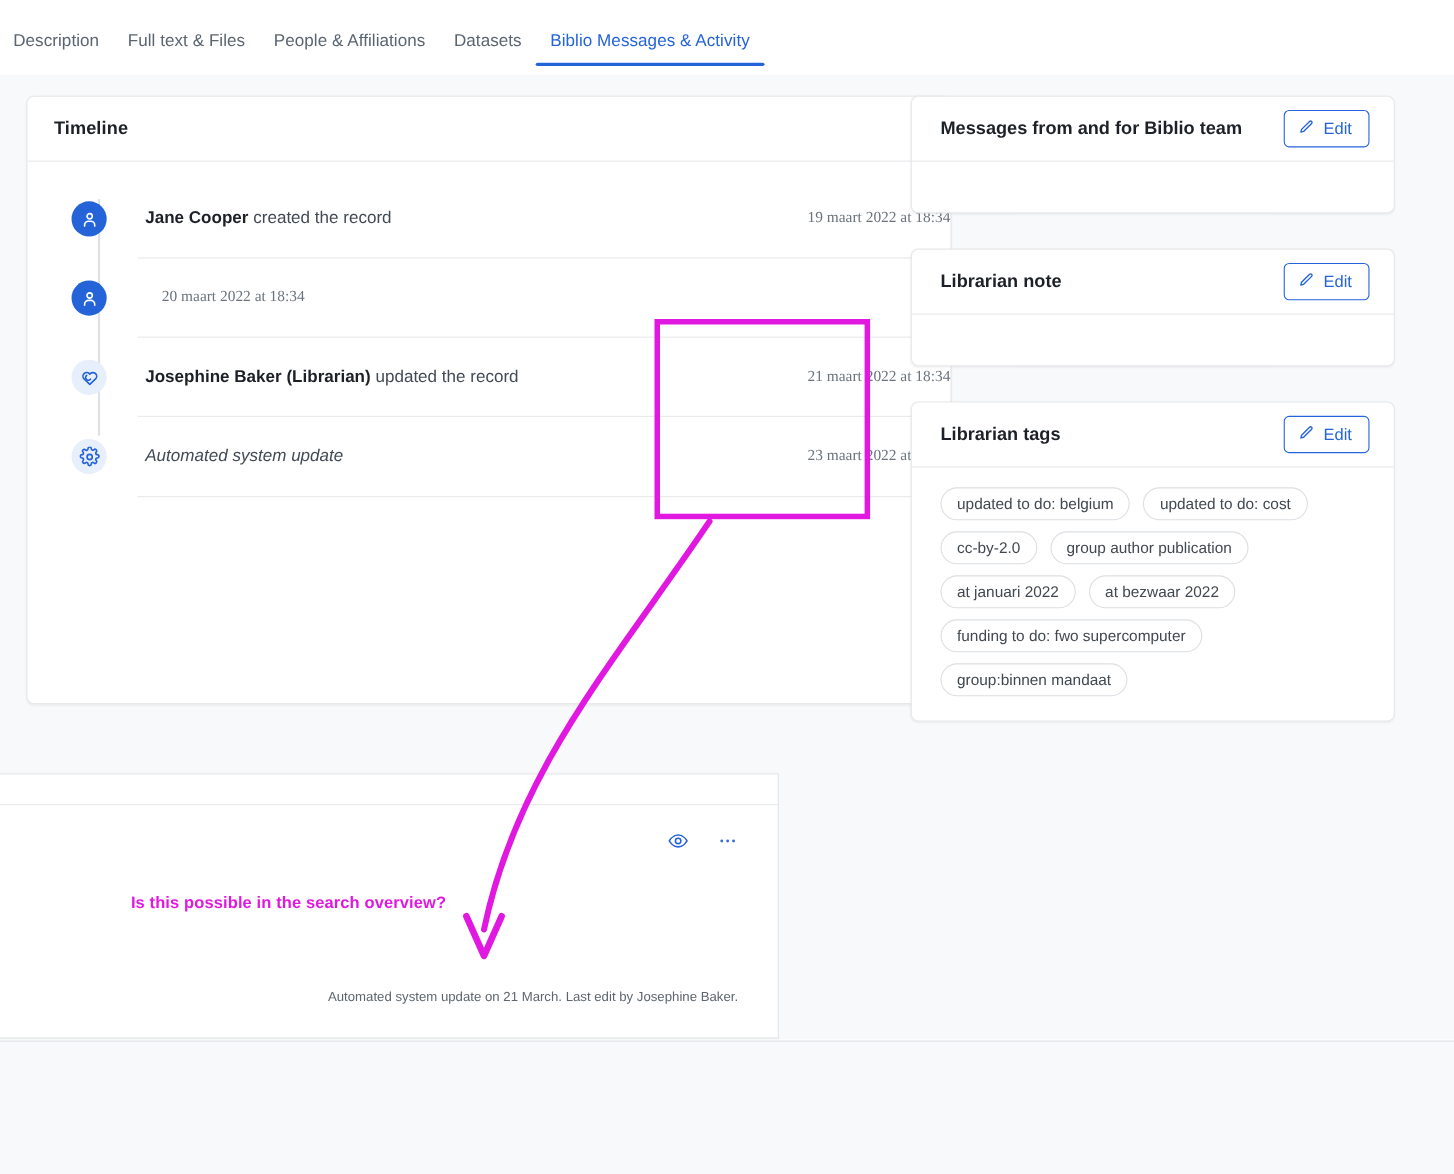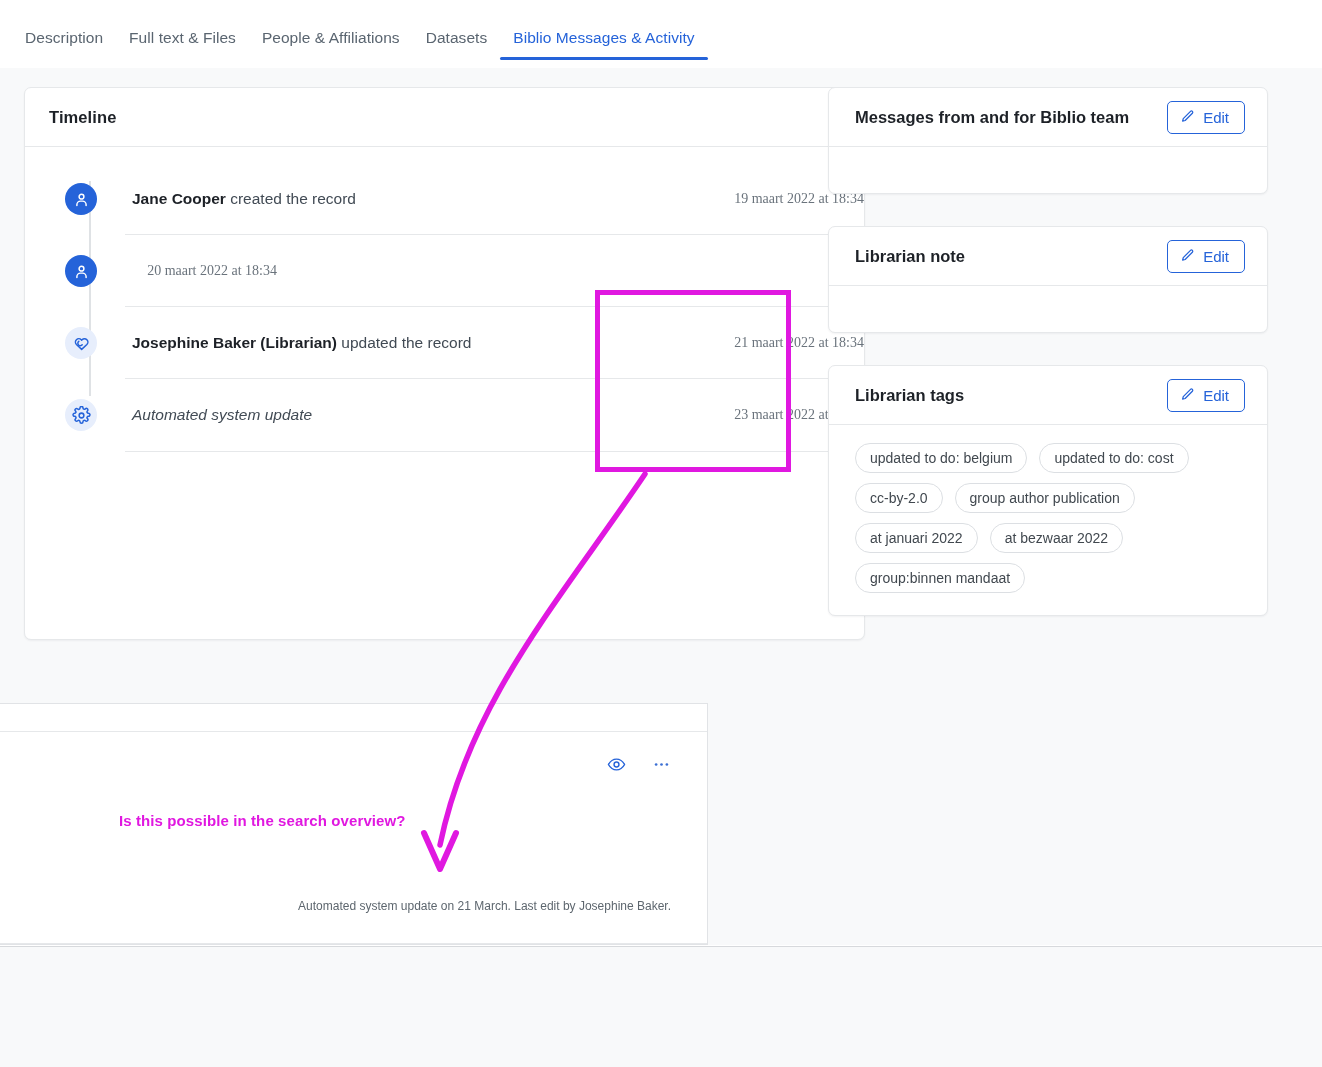--- a/index.html
+++ b/index.html
@@ -9,21 +9,21 @@
     background:#f8f9fa;
     font-family:"Liberation Sans", sans-serif;
     -webkit-font-smoothing:antialiased;
     overflow:hidden;
   }
 
   
   .tabbar{
     position:absolute; left:0; top:0; width:1322px; height:68px;
     background:#ffffff; display:flex; align-items:flex-start;
-    padding-left:25px; padding-top:29px; gap:0;
+    padding-left:12px; padding-top:29px; gap:0;
   }
   .tab{
     font-size:15.5px; color:#5a6570; padding:0 13px 13px 13px;
     position:relative; white-space:nowrap; cursor:pointer;
     letter-spacing:0.05px;
   }
   .tab:first-child{ padding-left:0; }
   .tab.active{ color:#2563d9; }
   .tab.active:after{
     content:""; position:absolute; left:0; right:0; bottom:0;
@@ -253,20 +253,21 @@
         <span>Edit</span>
       </button>
     </div>
     <div class="tags-body">
       <span class="tag">updated to do: belgium</span>
       <span class="tag">updated to do: cost</span>
       <span class="tag">cc-by-2.0</span>
       <span class="tag">group author publication</span>
       <span class="tag">at januari 2022</span>
       <span class="tag">at bezwaar 2022</span>
+      <span class="tag">funding to do: fwo supercomputer</span>
       <span class="tag">group:binnen mandaat</span>
     </div>
   </div>
 
 </div>
 
 <div class="overlay">
   <div class="ov-head"></div>
   <div class="ov-icons">
     <span>

